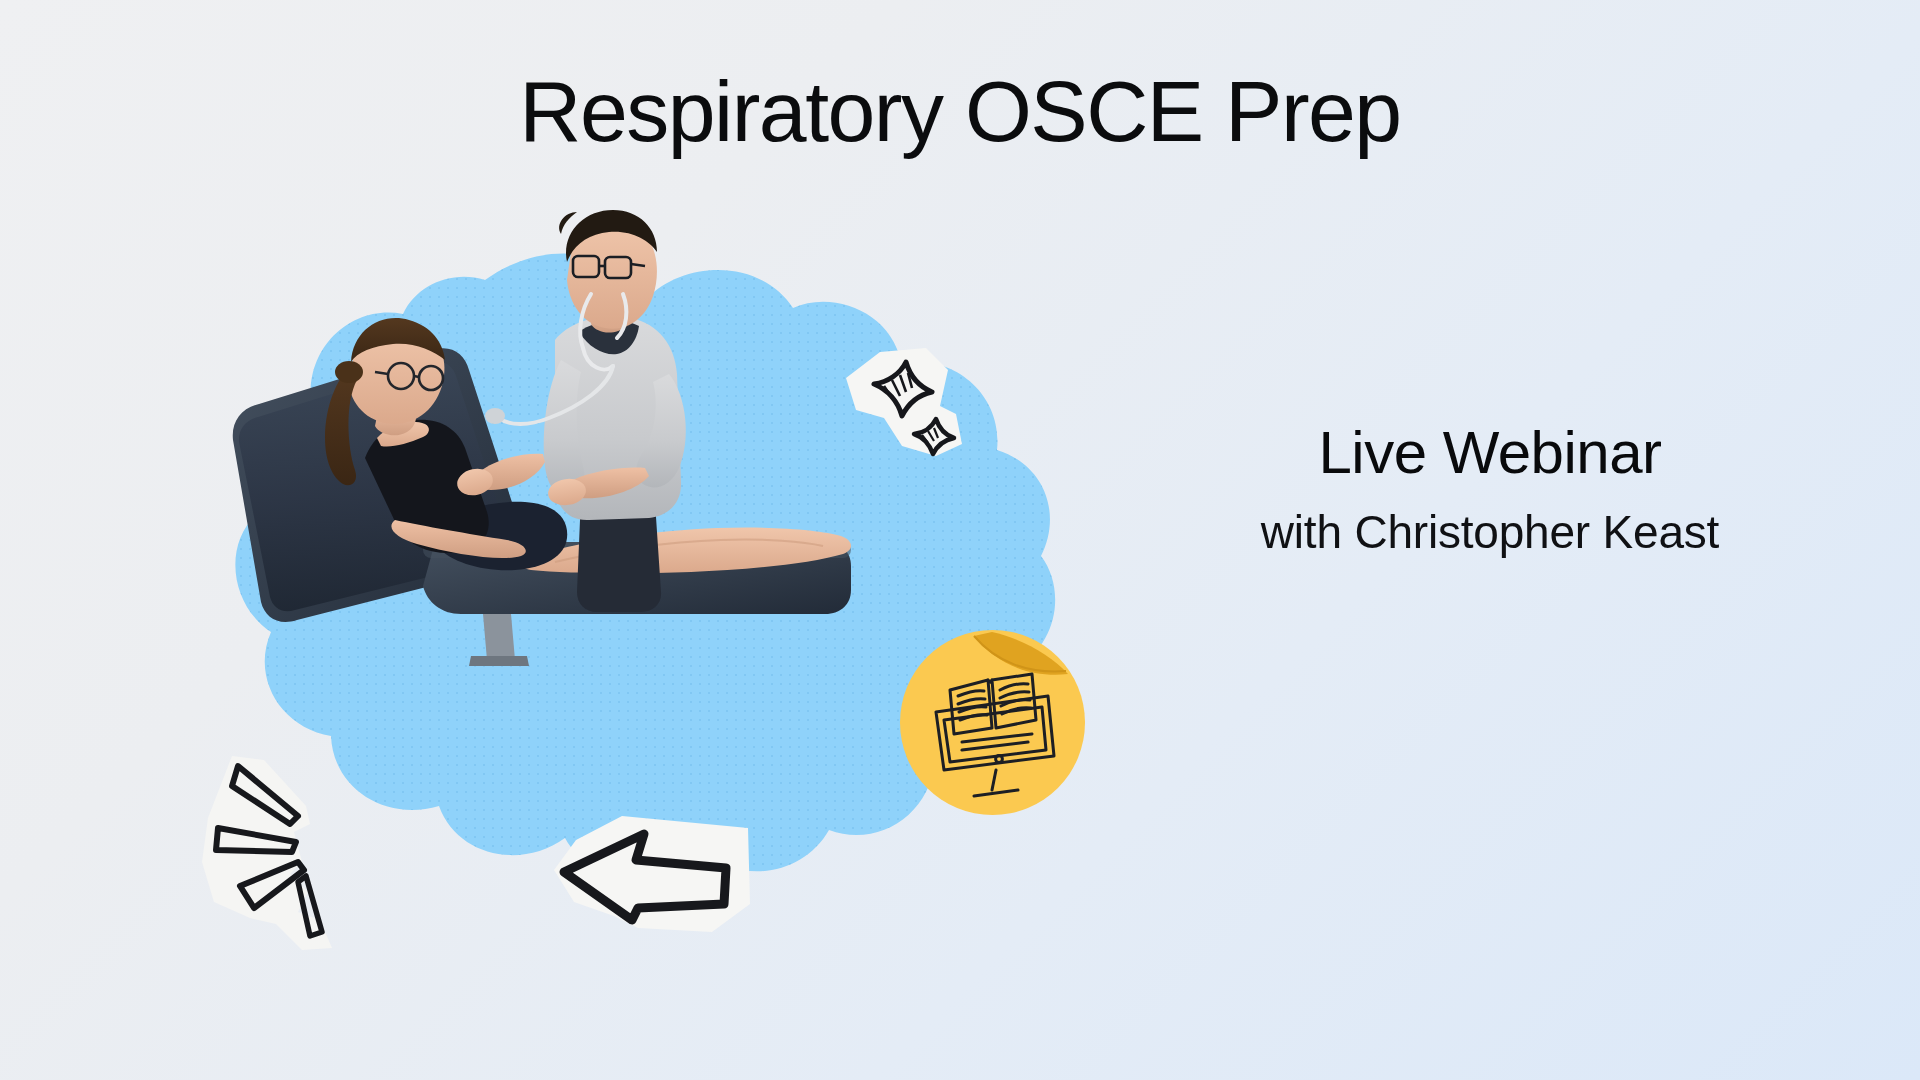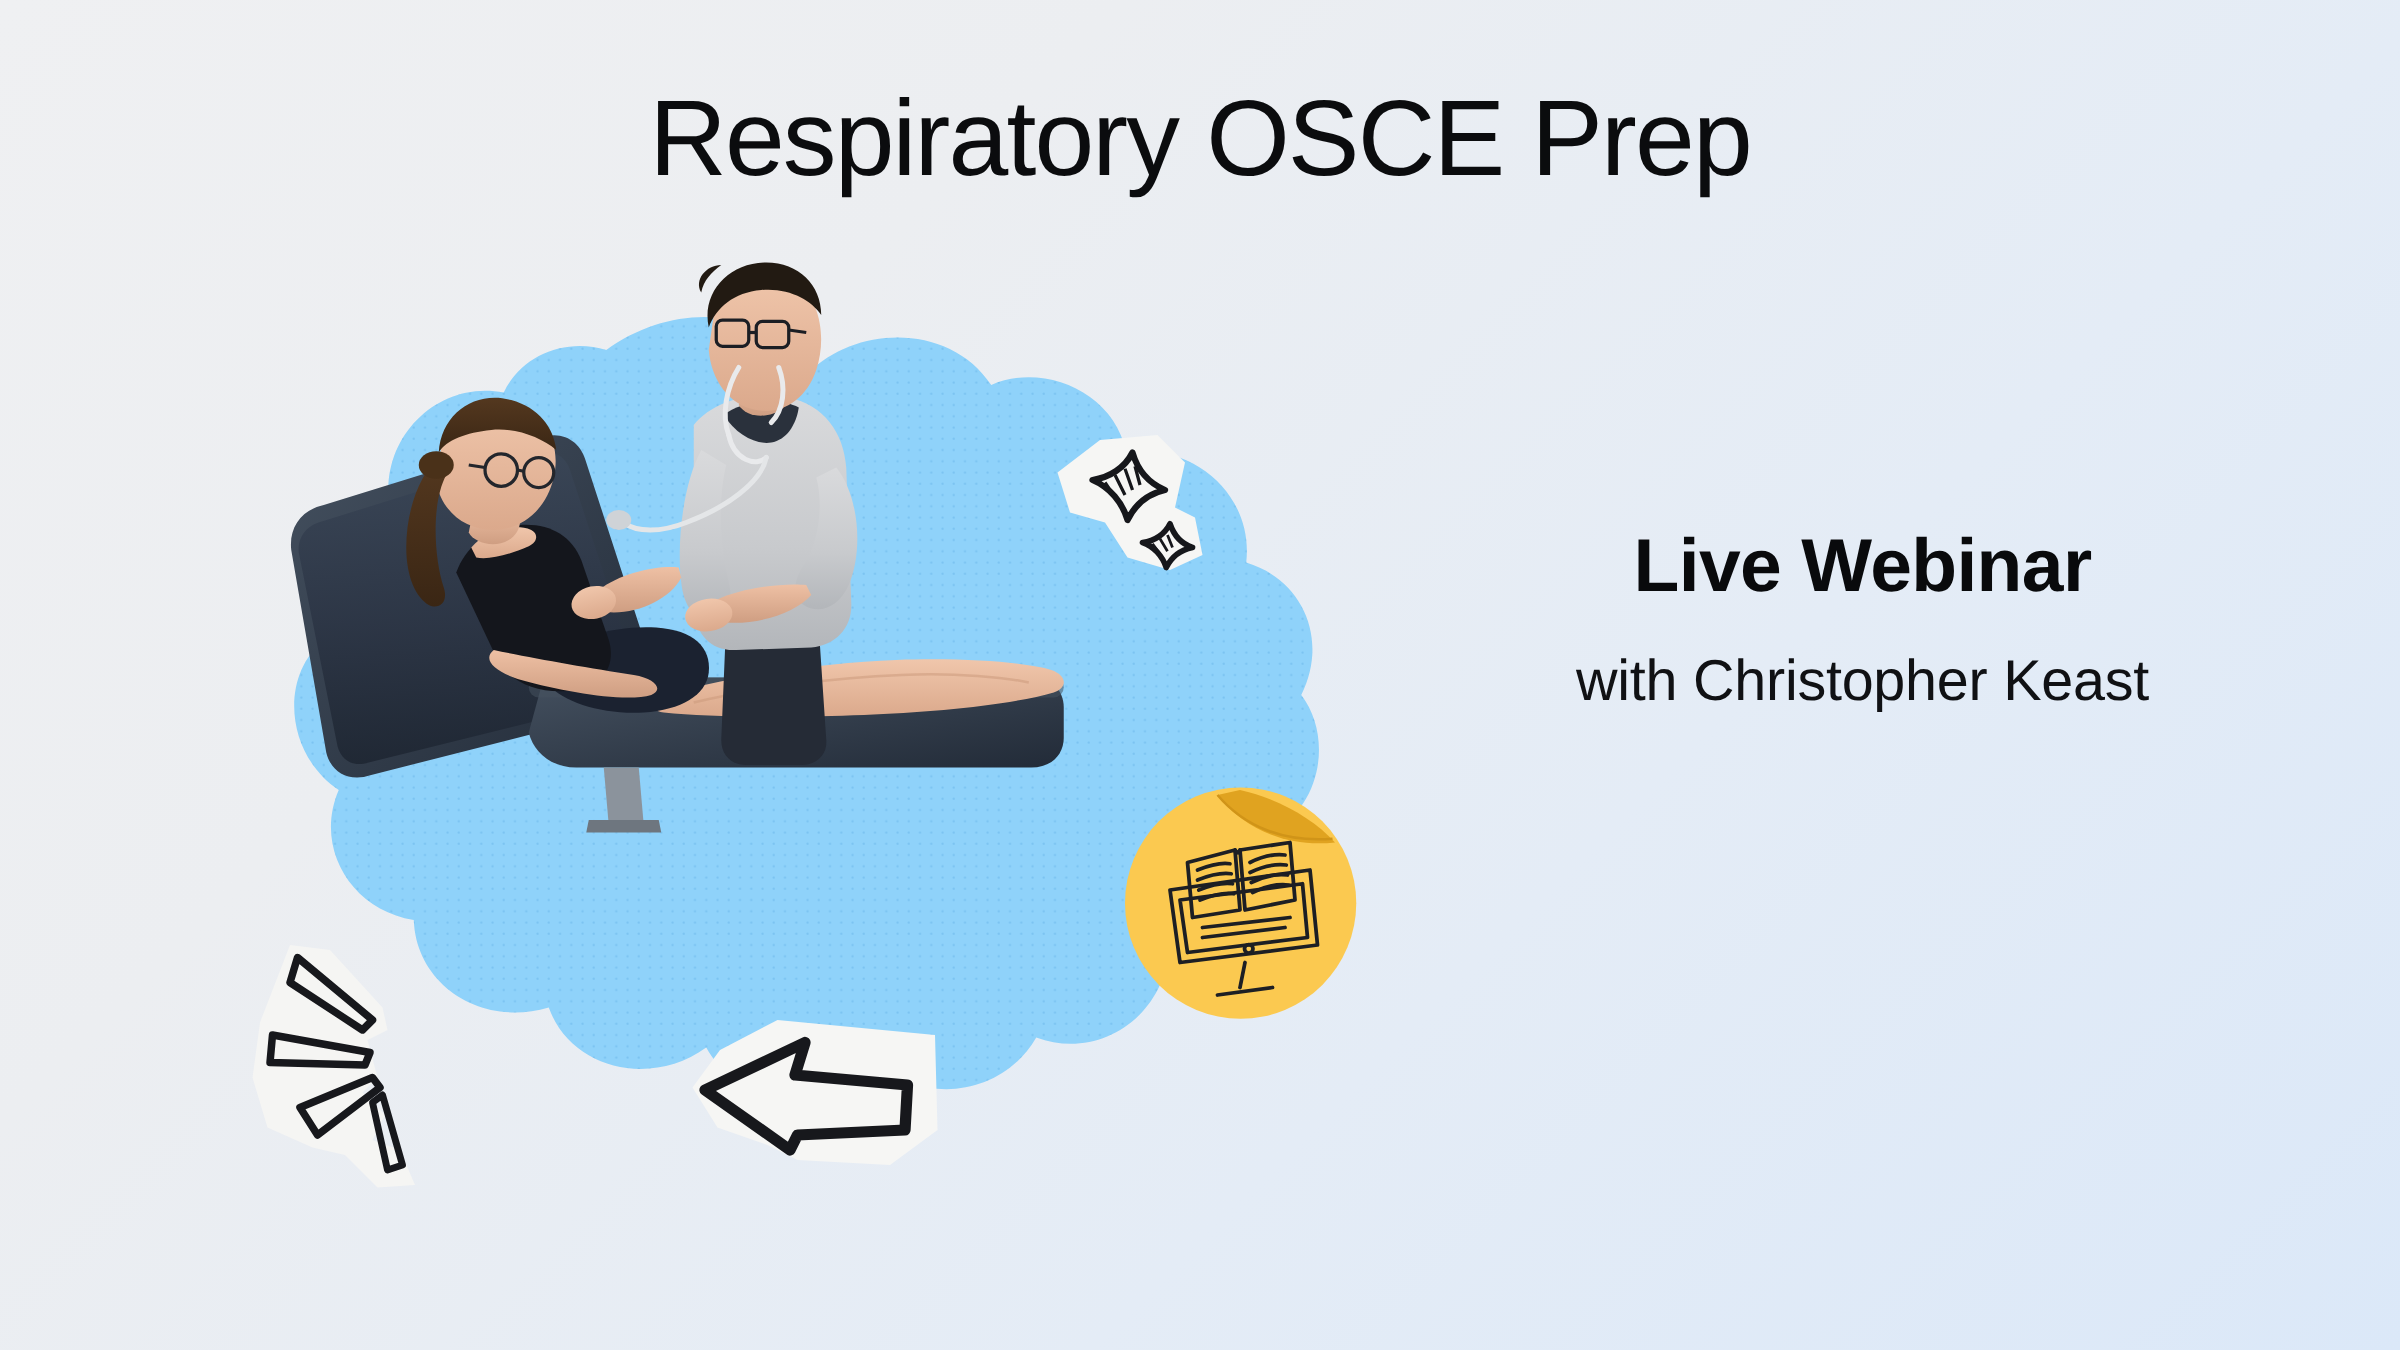--- a/index.html
+++ b/index.html
@@ -19,25 +19,25 @@
     font-size:86px;font-weight:normal;letter-spacing:-1.5px;
     color:#0b0c0e;line-height:1.05;
     white-space:nowrap;
   }
   
   .right-block{
     position:absolute;left:1100px;top:420px;width:780px;
     text-align:center;
   }
   .kicker{
-    font-size:60px;font-weight:bold;color:#090a0c;
+    font-size:60px;font-weight:normal;color:#090a0c;
     letter-spacing:-0.5px;line-height:1.1;white-space:nowrap;
   }
   .presenter{
-    margin-top:32px;
+    margin-top:20px;
     font-size:46px;font-weight:400;color:#101114;
     letter-spacing:-0.2px;line-height:1.15;white-space:nowrap;
   }
   
   .blob-wrap{position:absolute;left:185px;top:250px;width:880px;height:640px;}
   .blob-wrap svg{display:block;width:100%;height:100%;}
   
   .photo{position:absolute;left:225px;top:190px;width:760px;height:560px;}
   .photo svg{display:block;width:100%;height:100%;overflow:visible;}
   

